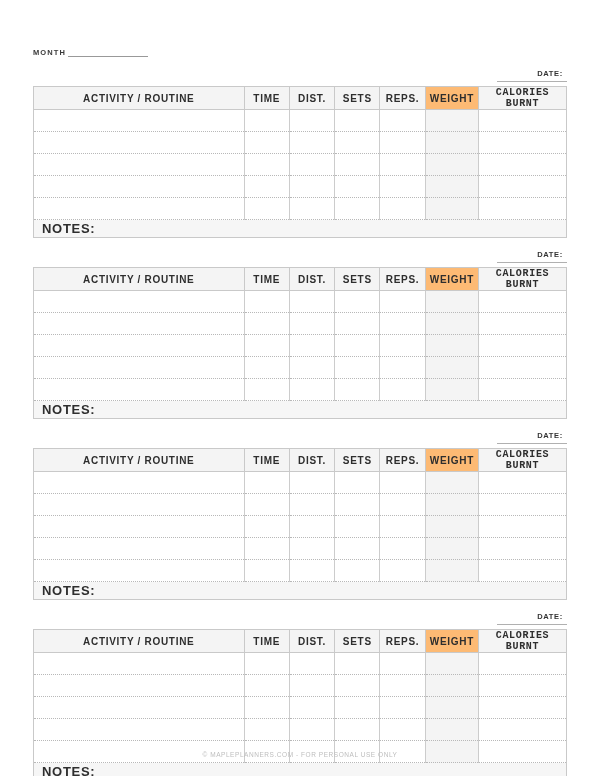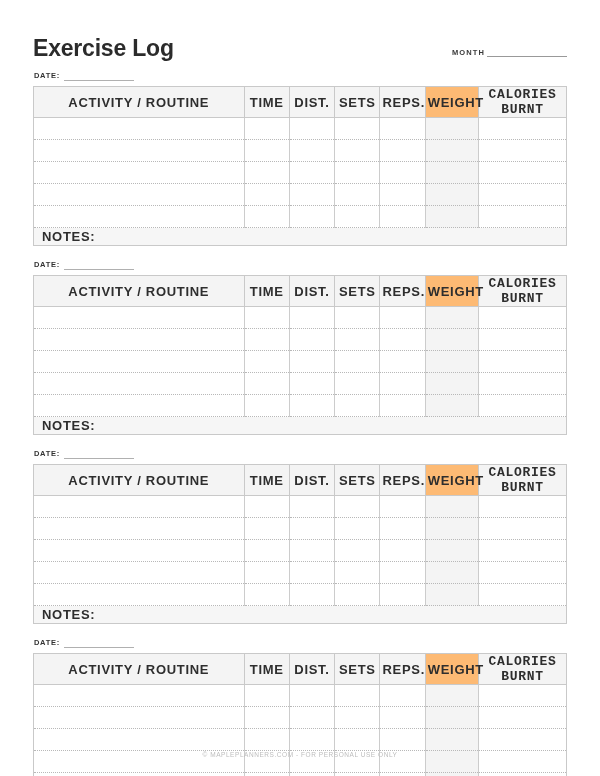--- a/index.html
+++ b/index.html
@@ -57,24 +57,25 @@
     border-bottom: 1px solid #999999;
     height: 9px;
   }
 
   
   .section {
     margin-bottom: 12px;
   }
   .date-row {
     display: flex;
-    align-items: center;
+    align-items: flex-end;
     height: 13px;
     margin-bottom: 4px;
     padding-left: 1px;
+    flex-direction: column;
   }
   .date-label {
     font-size: 7.5px;
     font-weight: bold;
     letter-spacing: 0.7px;
     color: #333333;
     padding-right: 4px;
   }
   .date-line {
     width: 70px;
@@ -87,21 +88,21 @@
     width: 100%;
     border-collapse: collapse;
     border: 1px solid #c9c9c9;
     table-layout: fixed;
     background: #ffffff;
   }
   .log-table th {
     background: #f4f4f4;
     border-right: 1px solid #c9c9c9;
     border-bottom: 1px solid #c9c9c9;
-    font-size: 13px;
+    font-size: 10px;
     font-weight: bold;
     letter-spacing: 0.7px;
     color: #2e2e2e;
     height: 19px;
     padding: 0 2px;
     text-align: center;
     vertical-align: middle;
   }
   .log-table th:last-child { border-right: none; font-family: Liberation Mono, monospace; }
 
@@ -141,21 +142,20 @@
     letter-spacing: 0.55px;
     color: #bdbdbd;
   }
 </style>
 </head>
 <body>
 
 <div class="page">
 
   <div class="header">
-    <div class="title">Exercise Log</div>
     <div class="month-wrap">
       <span class="month-label">MONTH</span>
       <span class="month-line"></span>
     </div>
   </div>
 
   <div class="section">
     <div class="date-row">
       <span class="date-label">DATE:</span>
       <span class="date-line"></span>

